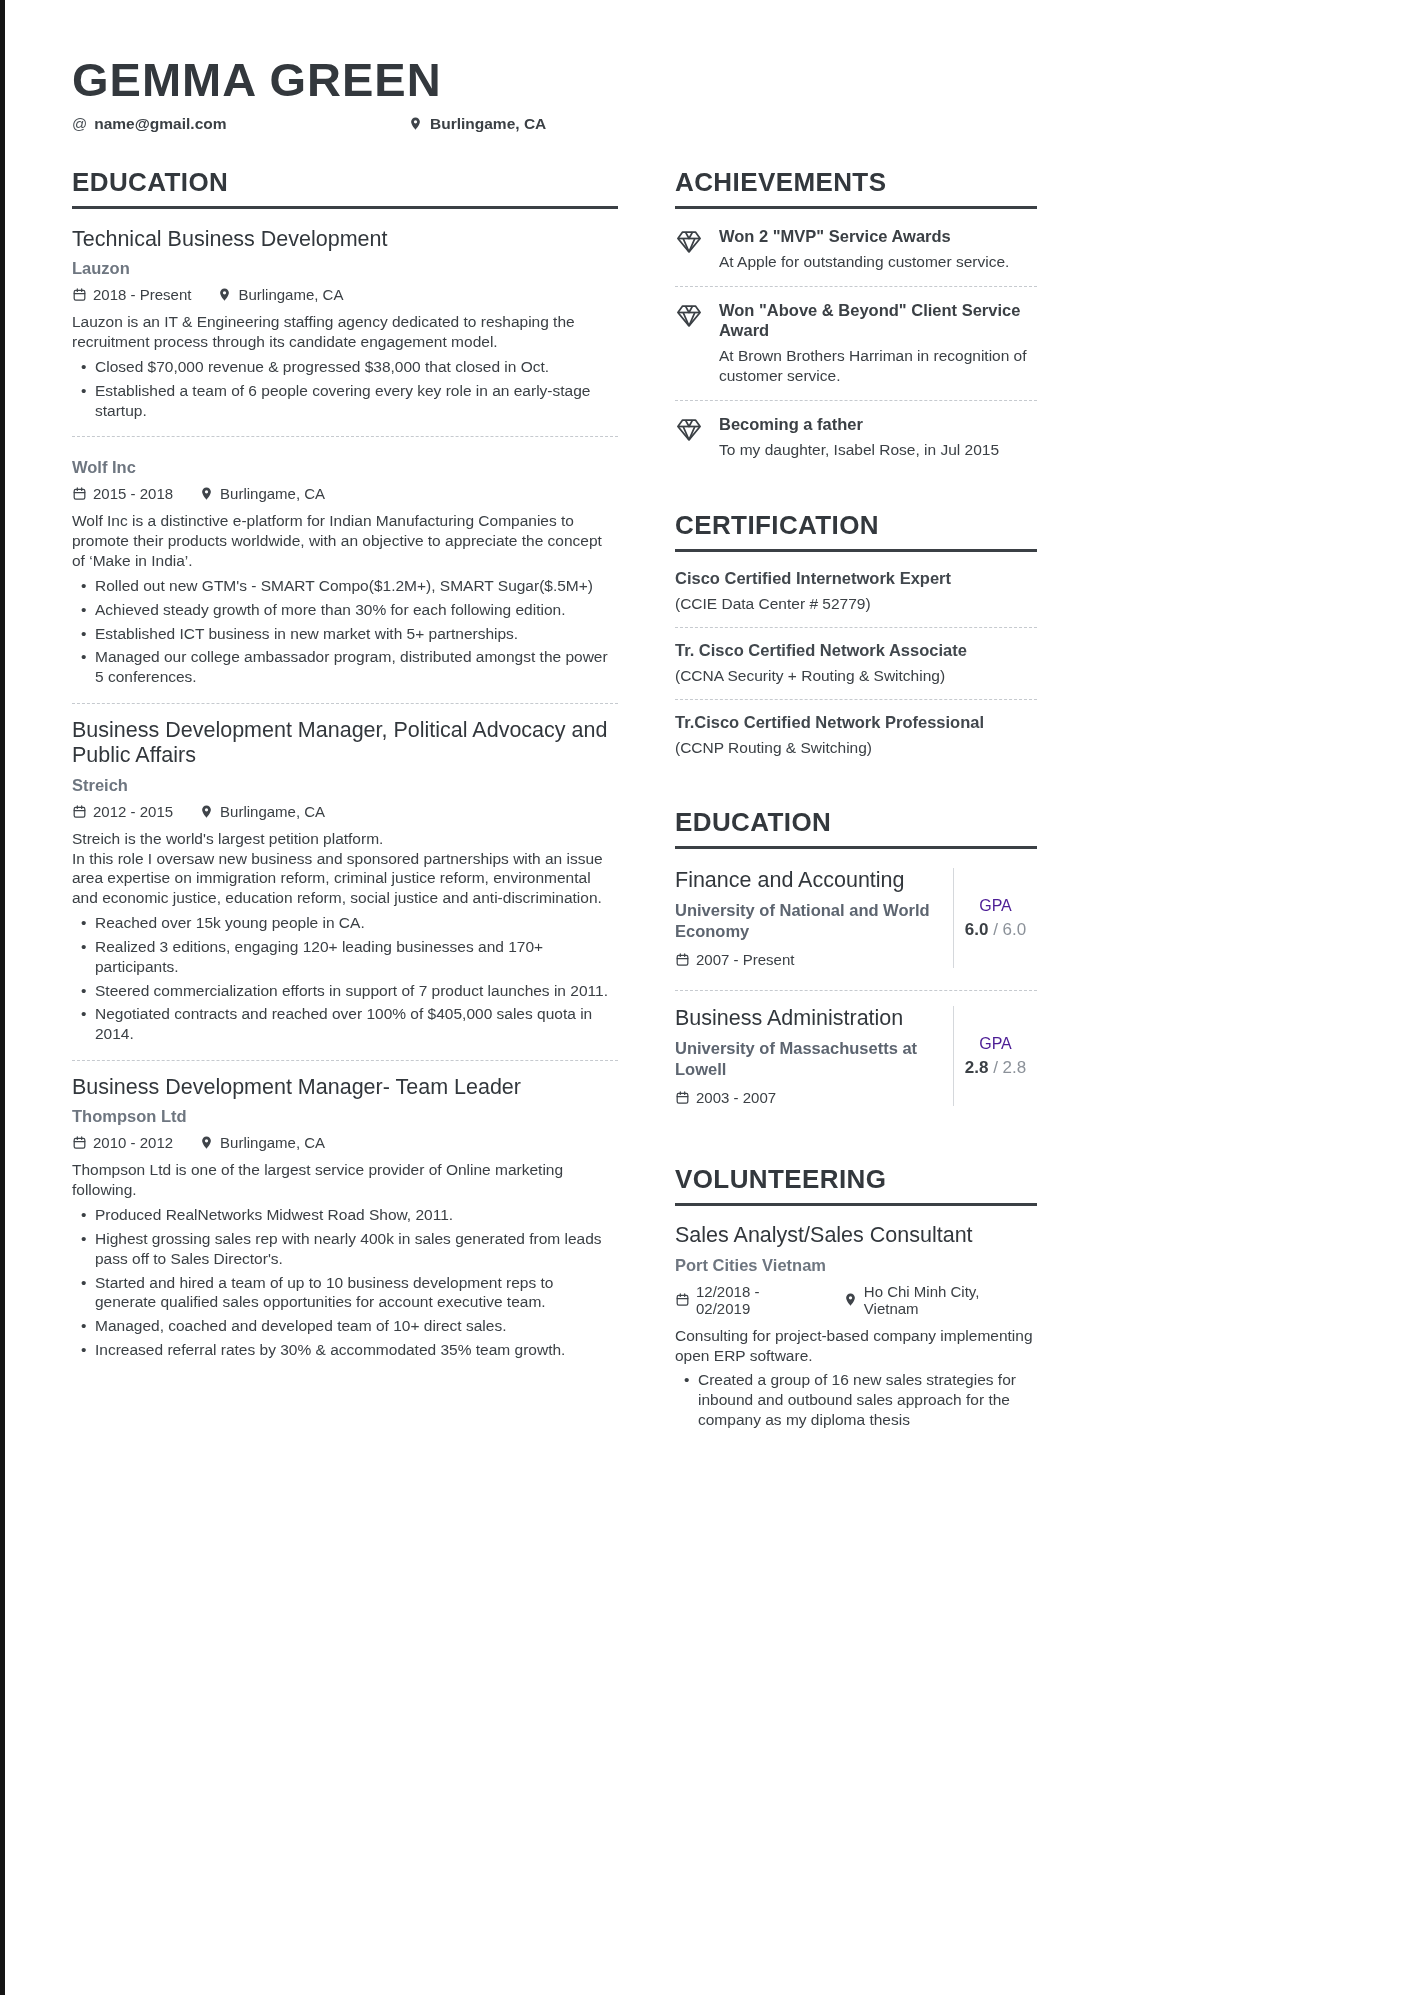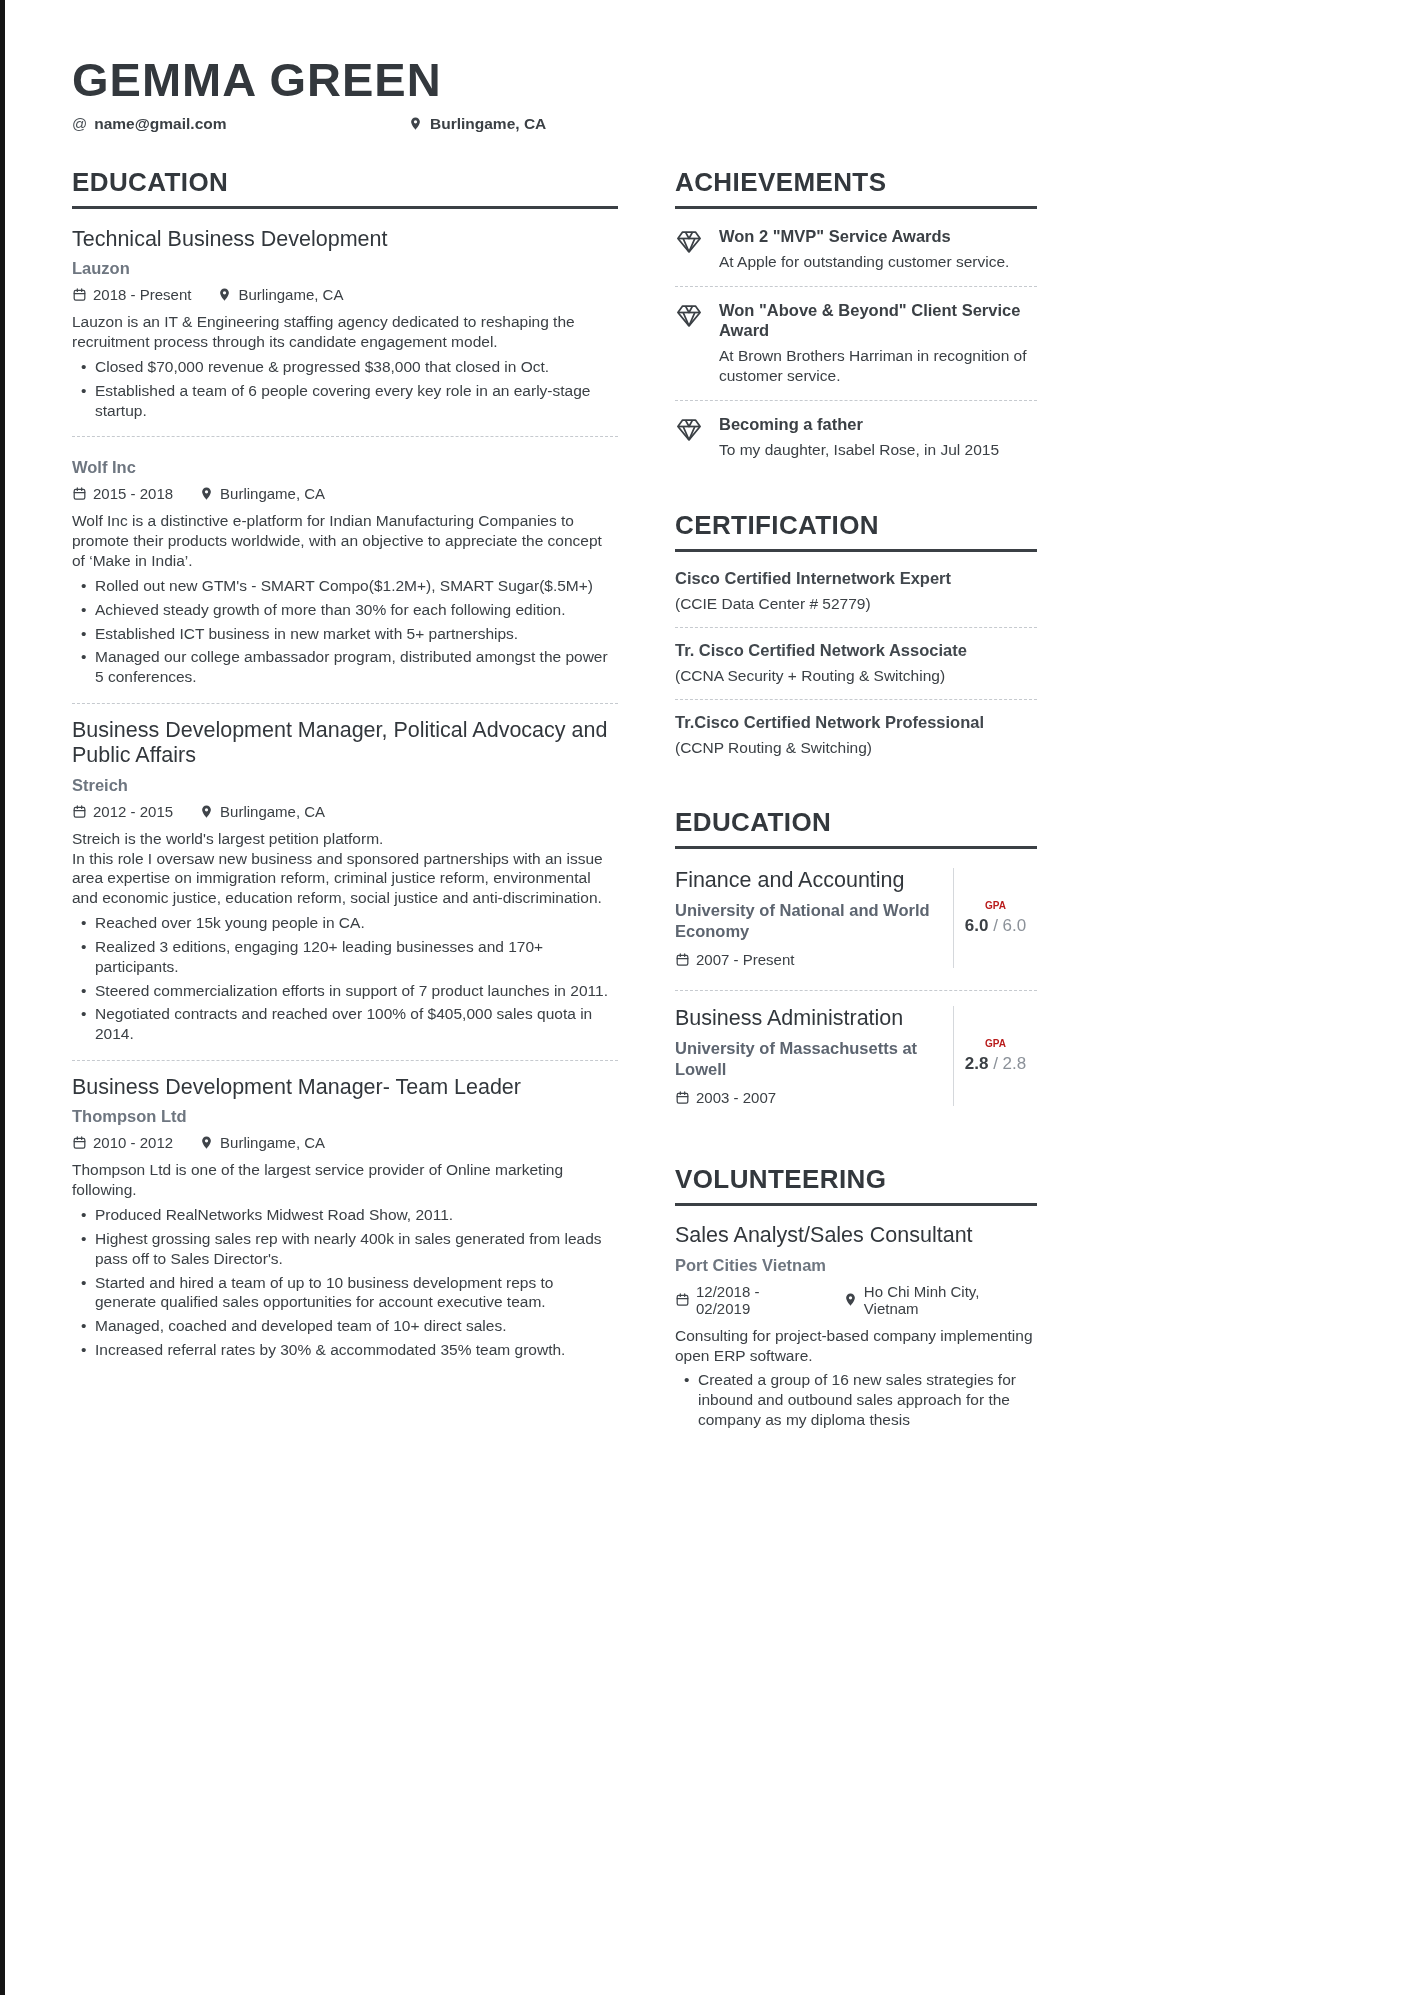--- a/index.html
+++ b/index.html
@@ -60,21 +60,21 @@
 
   
   .edu { display:flex; padding:15px 0 22px; border-bottom:1px dashed #c6cacf; }
   .edu:last-child { border-bottom:none; }
   .edu-main { flex:1; min-width:0; }
   .degree { font-size:21.5px; font-weight:500; color:#32373c; }
   .school { margin-top:7px; font-size:16.5px; font-weight:700; line-height:1.28; color:#5d6570; }
   .edu-meta { margin-top:9px; }
   .gpa-box { width:84px; flex:none; margin-left:12px; border-left:1px solid #d5d8dc;
              display:flex; flex-direction:column; align-items:center; justify-content:center; gap:5px; }
-  .gpa-label { font-size:10px; font-weight:700; color:#b91c1c; }
+  .gpa-label { font-size:16px; font-weight:400; color:#4c1d95; }
   .gpa-line { font-size:17px; font-weight:700; color:#3b4045; white-space:nowrap; }
   .gpa-scale { font-weight:400; color:#8b9199; }
 
   
   .vol { padding:13px 0 0; }
 </style>
 </head>
 <body>
 
 <svg width="0" height="0" style="position:absolute" aria-hidden="true">

